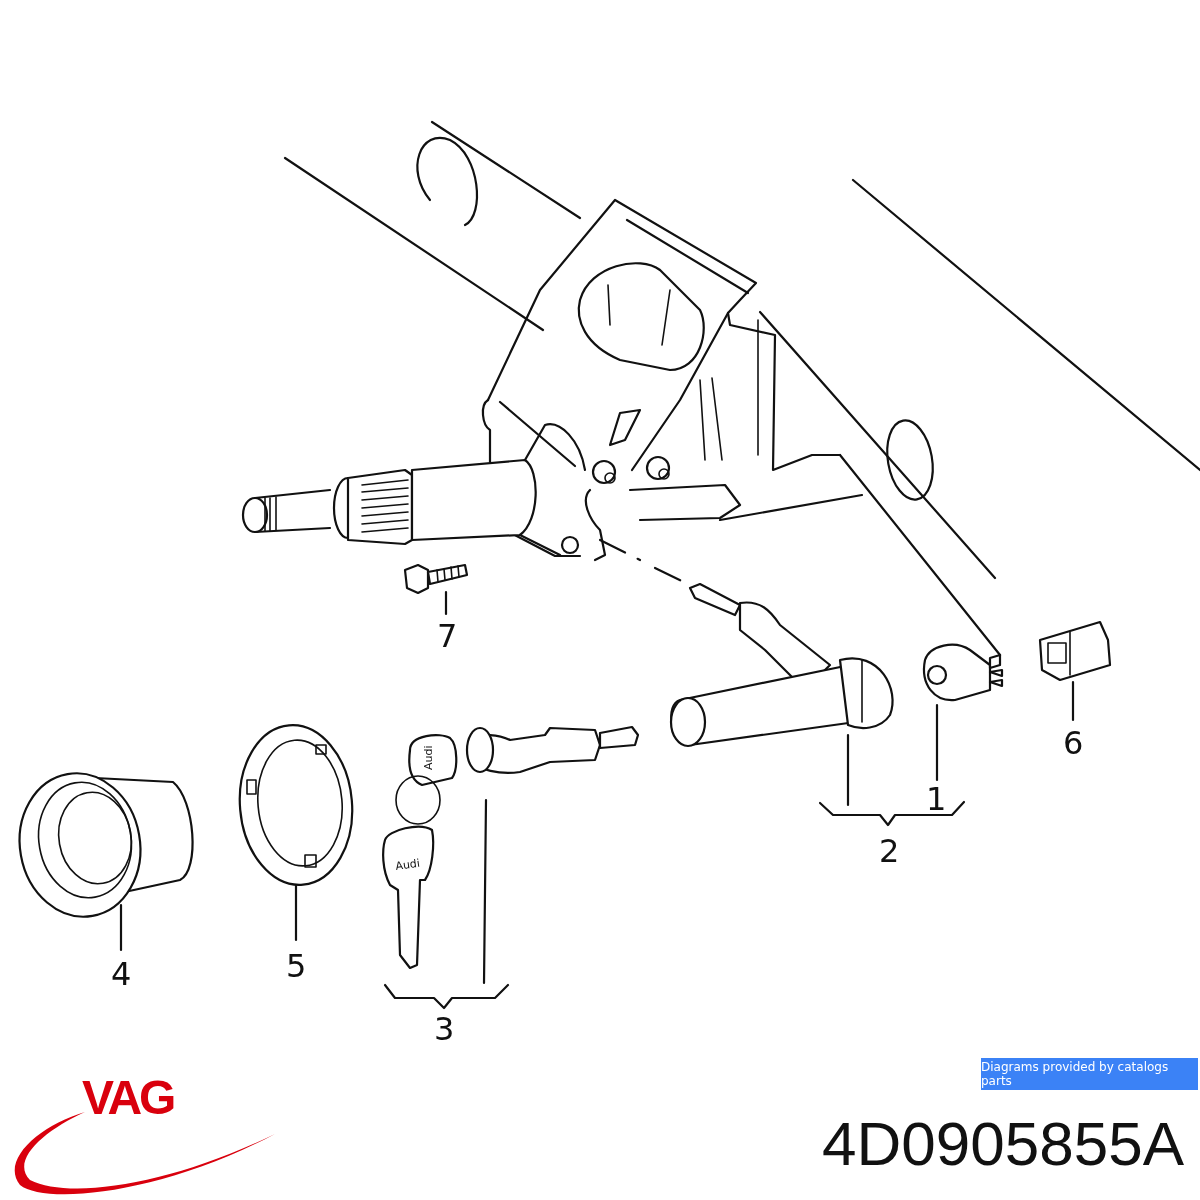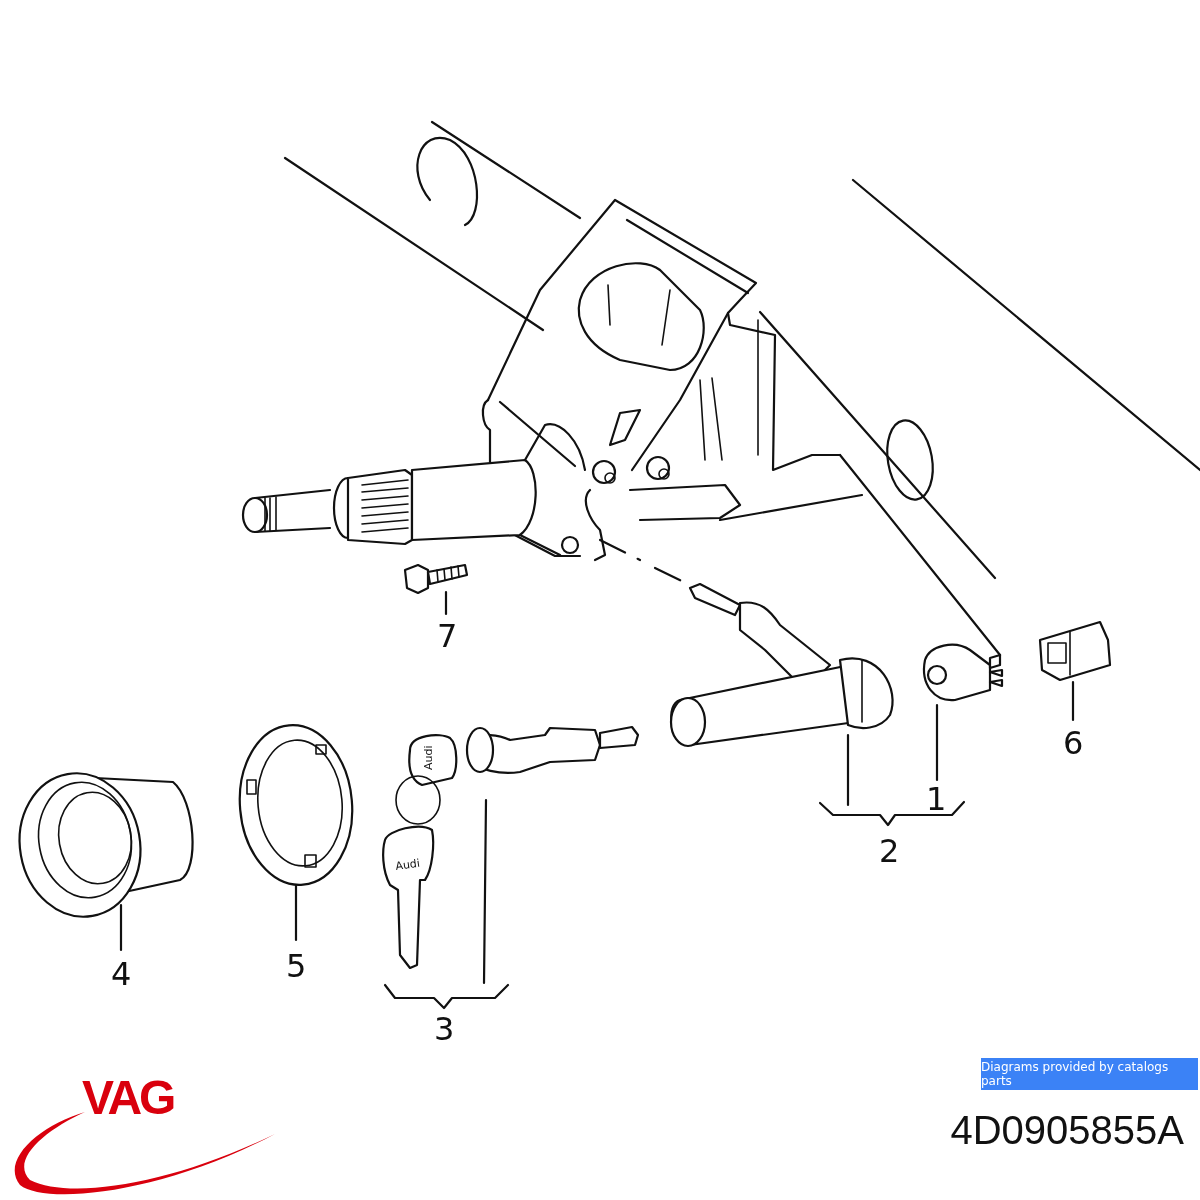--- a/index.html
+++ b/index.html
@@ -5,21 +5,21 @@
     html, body { margin: 0; padding: 0; background: #ffffff; }
     body { width: 1200px; height: 1200px; position: relative; overflow: hidden; font-family: "Liberation Sans", sans-serif; }
     svg.diagram { position: absolute; left: 0; top: 0; width: 1200px; height: 1200px; }
     svg.diagram .ln { fill: none; stroke: #111; stroke-width: 2.2; stroke-linecap: round; stroke-linejoin: round; }
     svg.diagram .thin { fill: none; stroke: #111; stroke-width: 1.6; stroke-linecap: round; stroke-linejoin: round; }
     svg.diagram .fillw { fill: #fff; stroke: #111; stroke-width: 2.2; stroke-linejoin: round; }
     .callout { position: absolute; font-family: "DejaVu Sans", sans-serif; font-size: 32px; color: #111; line-height: 1; }
     .keytext { font-family: "DejaVu Sans", sans-serif; font-size: 11px; fill: #111; }
     .banner { position: absolute; left: 981px; top: 1058px; width: 217px; height: 32px; background: #3b82f6; color: #fff;
       font-family: "DejaVu Sans", sans-serif; font-size: 12px; display: flex; align-items: center; justify-content: center; }
-    .part-number { position: absolute; right: 16px; top: 1108px; font-family: "Liberation Sans", sans-serif; font-size: 40px; color: #111; letter-spacing: 0px; }
+    .part-number { position: absolute; right: 16px; top: 1108px; font-family: "Liberation Sans", sans-serif; font-size: 62px; color: #111; letter-spacing: 0px; }
     .logo { position: absolute; left: 10px; top: 1070px; width: 290px; height: 130px; }
     .logo-text { position: absolute; left: 72px; top: 0px; font-family: "Liberation Sans", sans-serif; font-weight: bold; font-size: 48px; color: #d9000d; letter-spacing: -3px; font-style: normal; }
   </style>
 </head>
 <body>
 
 <svg class="diagram" viewBox="0 0 1200 1200">
 
   <g>
     <line class="ln" x1="285" y1="158" x2="543" y2="330"></line>

